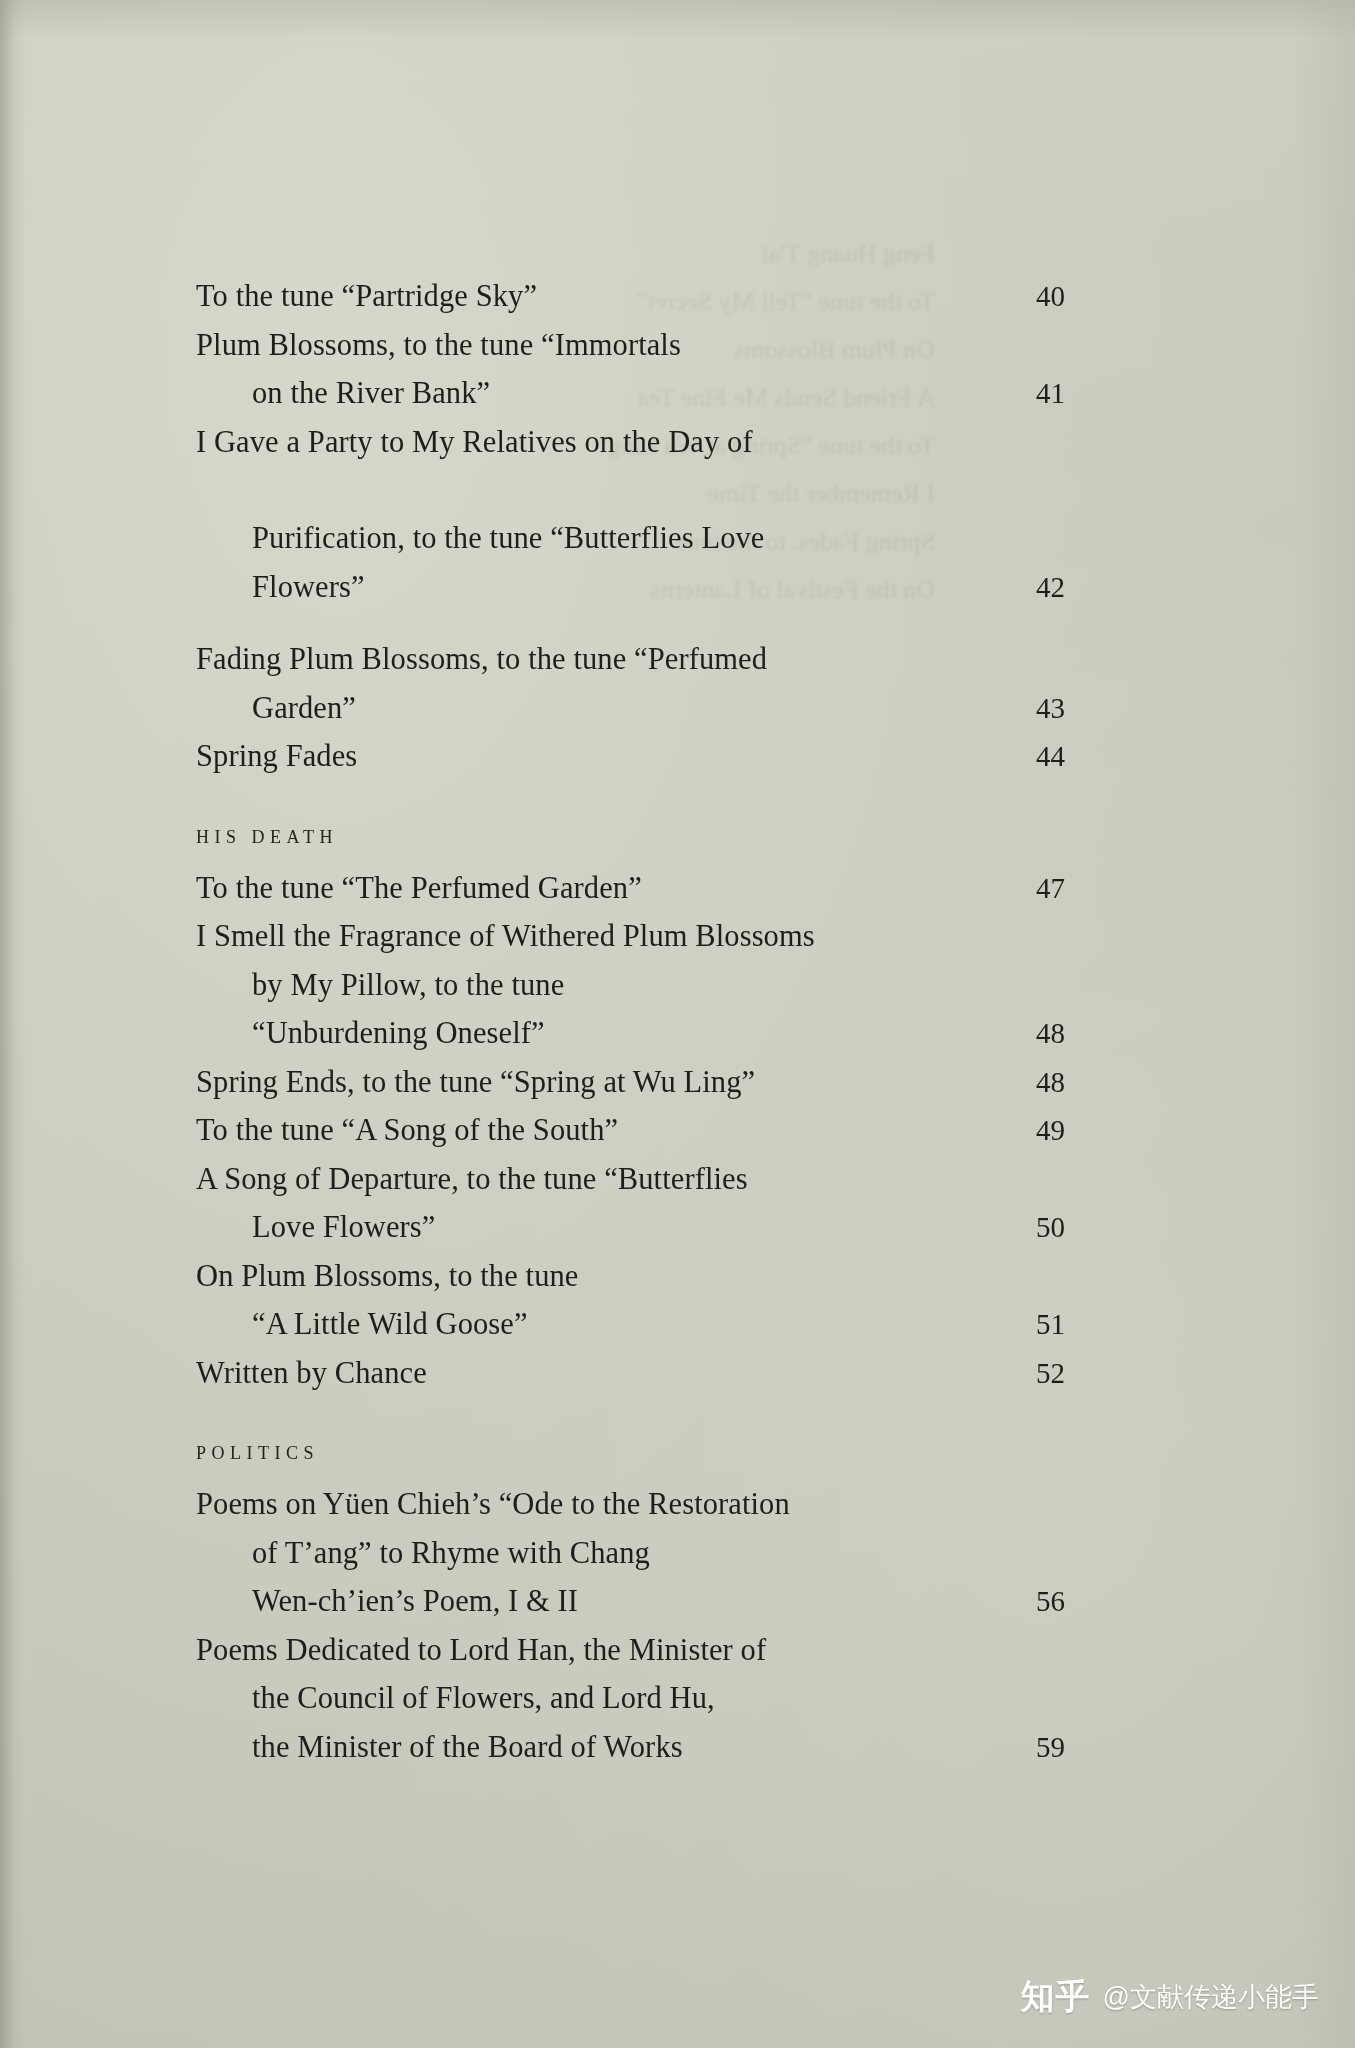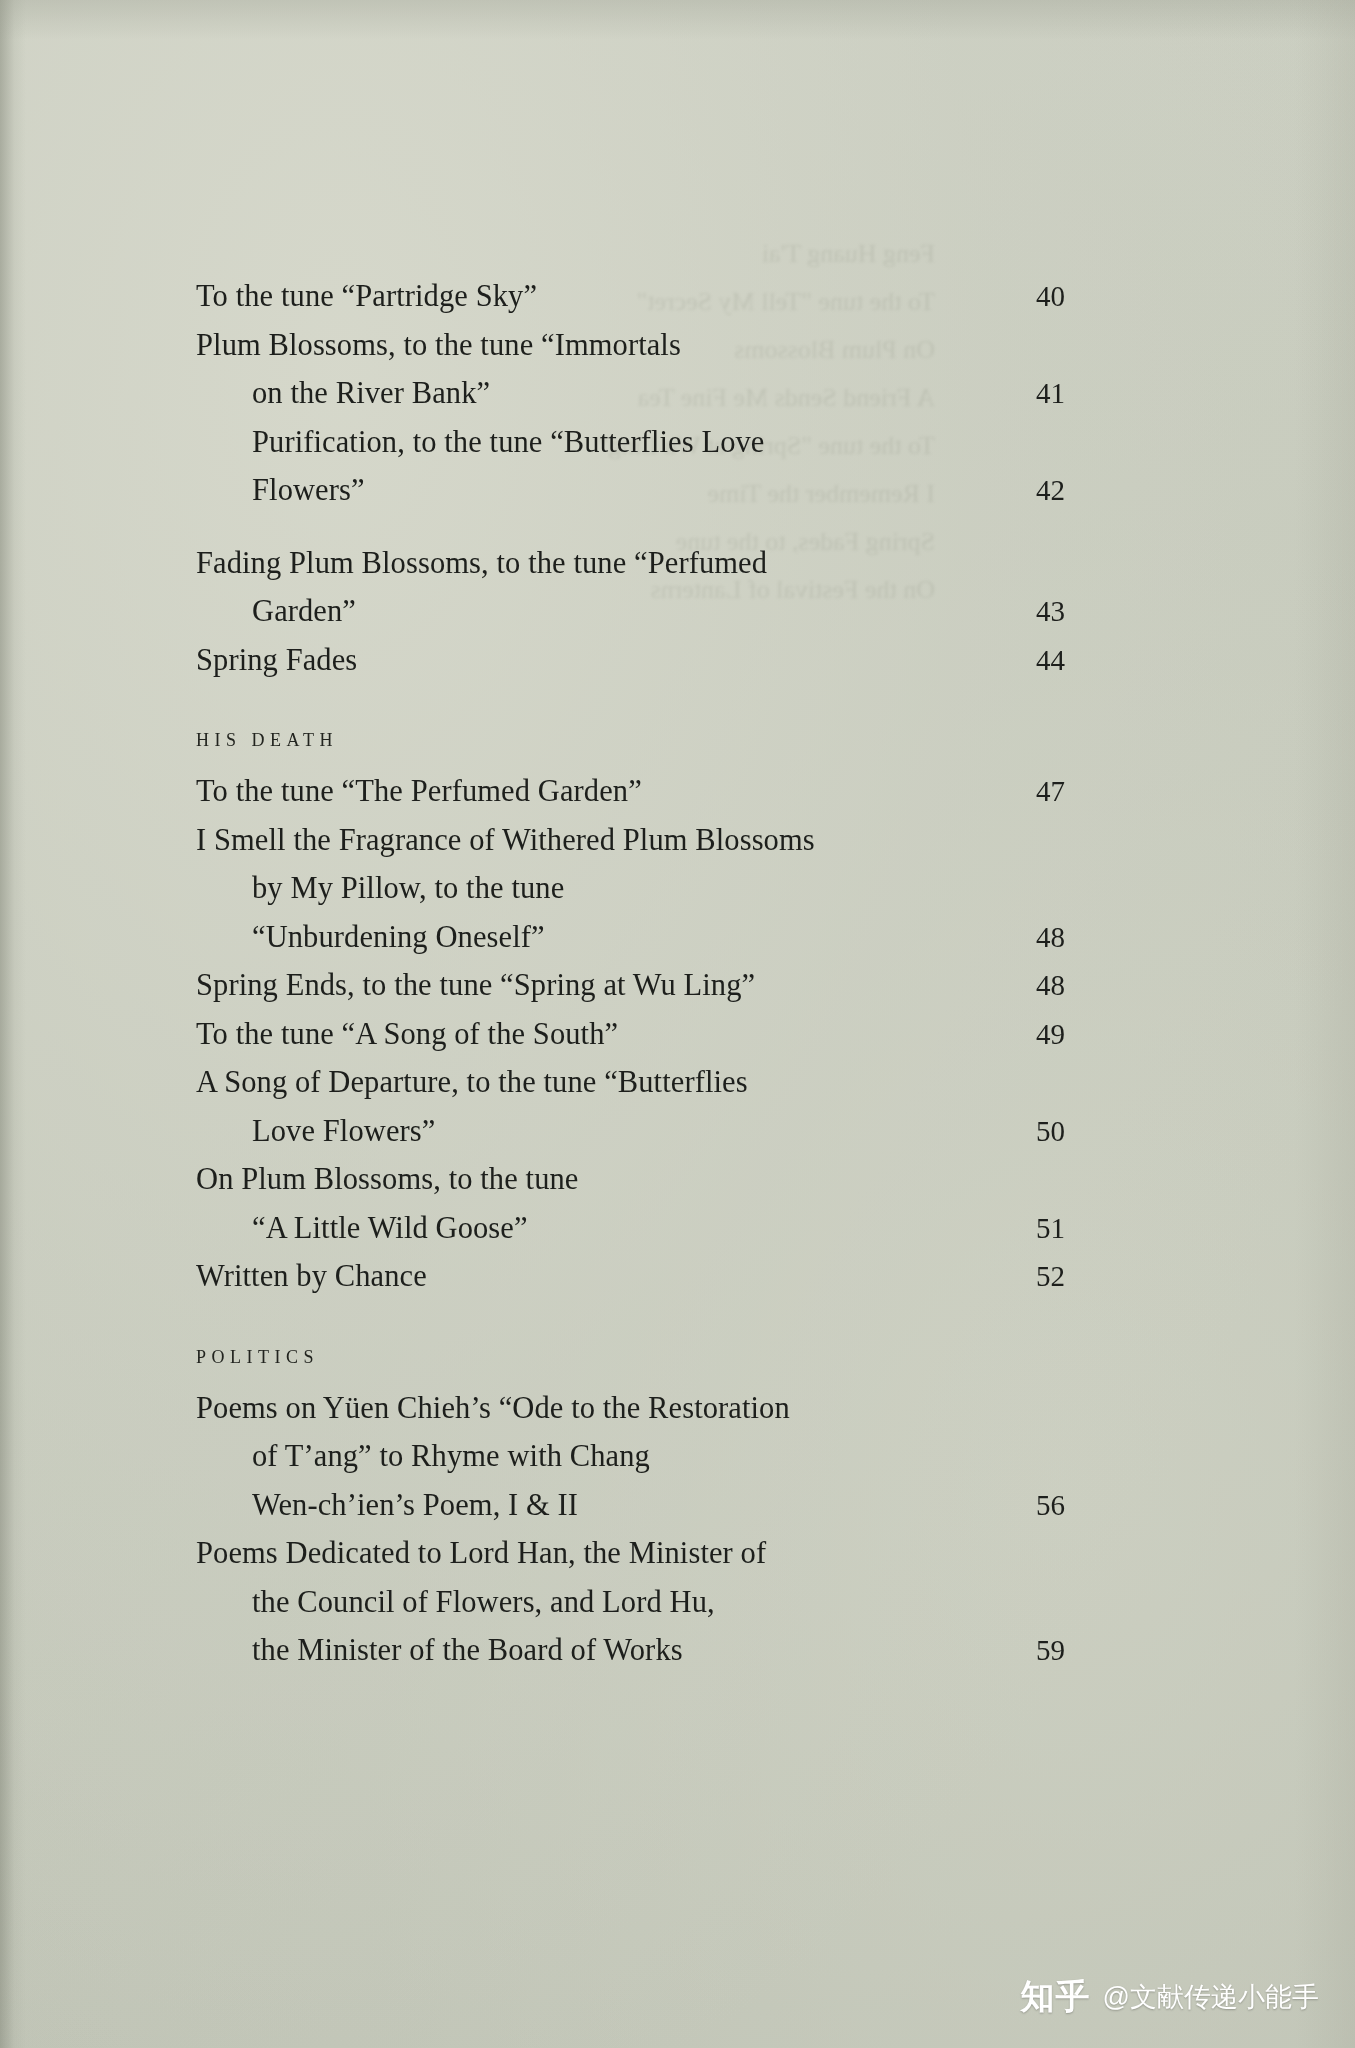--- a/index.html
+++ b/index.html
@@ -141,21 +141,21 @@
 
     <div class="entry">
       <div class="title">To the tune “Partridge Sky”</div>
       <div class="pg">40</div>
     </div>
     <div class="entry multiline">
       <div class="title hang2"><span style="display: block;">Plum Blossoms, to the tune “Immortals</span><span style="display: block; padding-left: 56px;">on the River Bank”</span></div>
       <div class="pg">41</div>
     </div>
     <div class="entry multiline">
-      <div class="title hang2"><span style="display: block; padding-left: 56px;">Purification, to the tune “Butterflies Love</span><span style="display: block; padding-left: 56px;">Flowers”</span></div>
+      <div class="title hang2"><span style="display: block;">I Gave a Party to My Relatives on the Day of</span><span style="display: block; padding-left: 56px; margin-top: 48px;">Purification, to the tune “Butterflies Love</span><span style="display: block; padding-left: 56px;">Flowers”</span></div>
       <div class="pg">42</div>
     </div>
     <div class="entry multiline">
       <div class="title hang2"><span style="display: block; margin-top: 24px;">Fading Plum Blossoms, to the tune “Perfumed</span><span style="display: block; padding-left: 56px;">Garden”</span></div>
       <div class="pg">43</div>
     </div>
     <div class="entry">
       <div class="title">Spring Fades</div>
       <div class="pg">44</div>
     </div>

